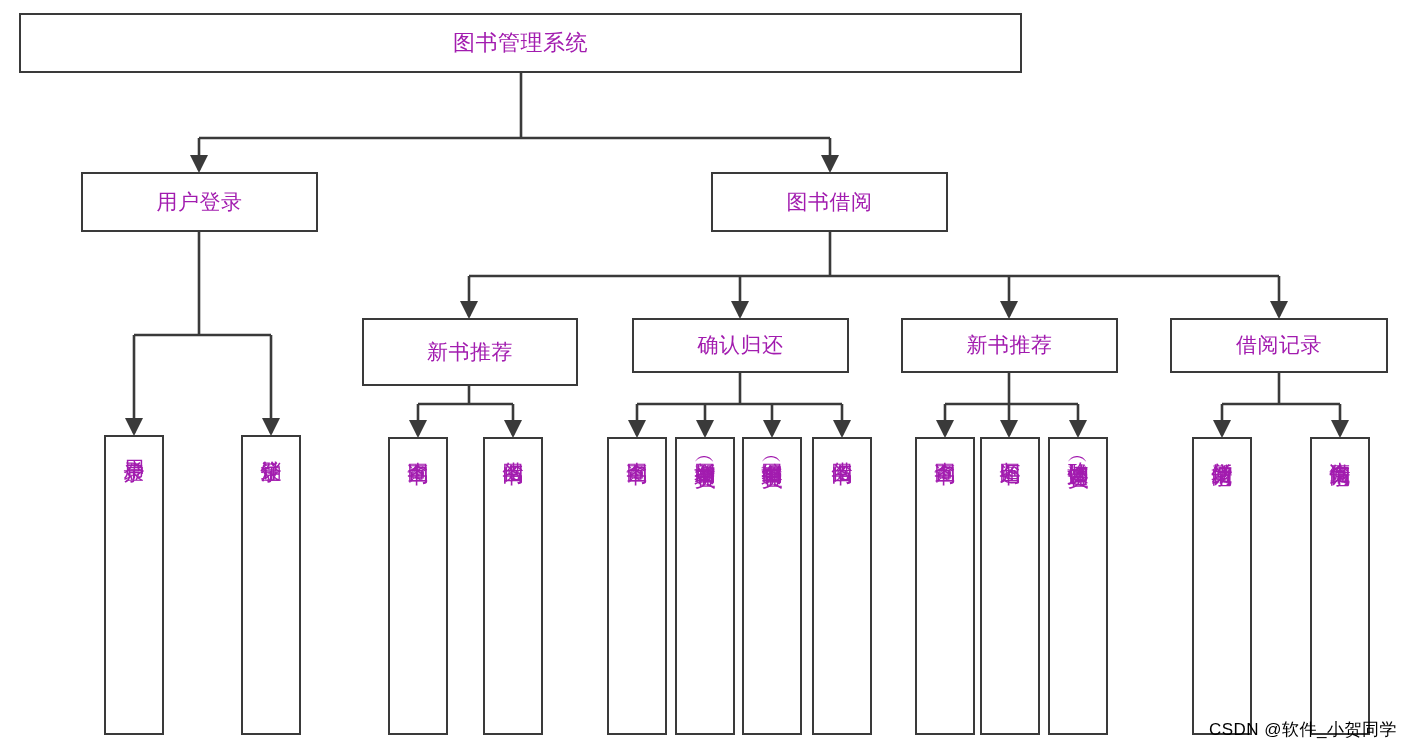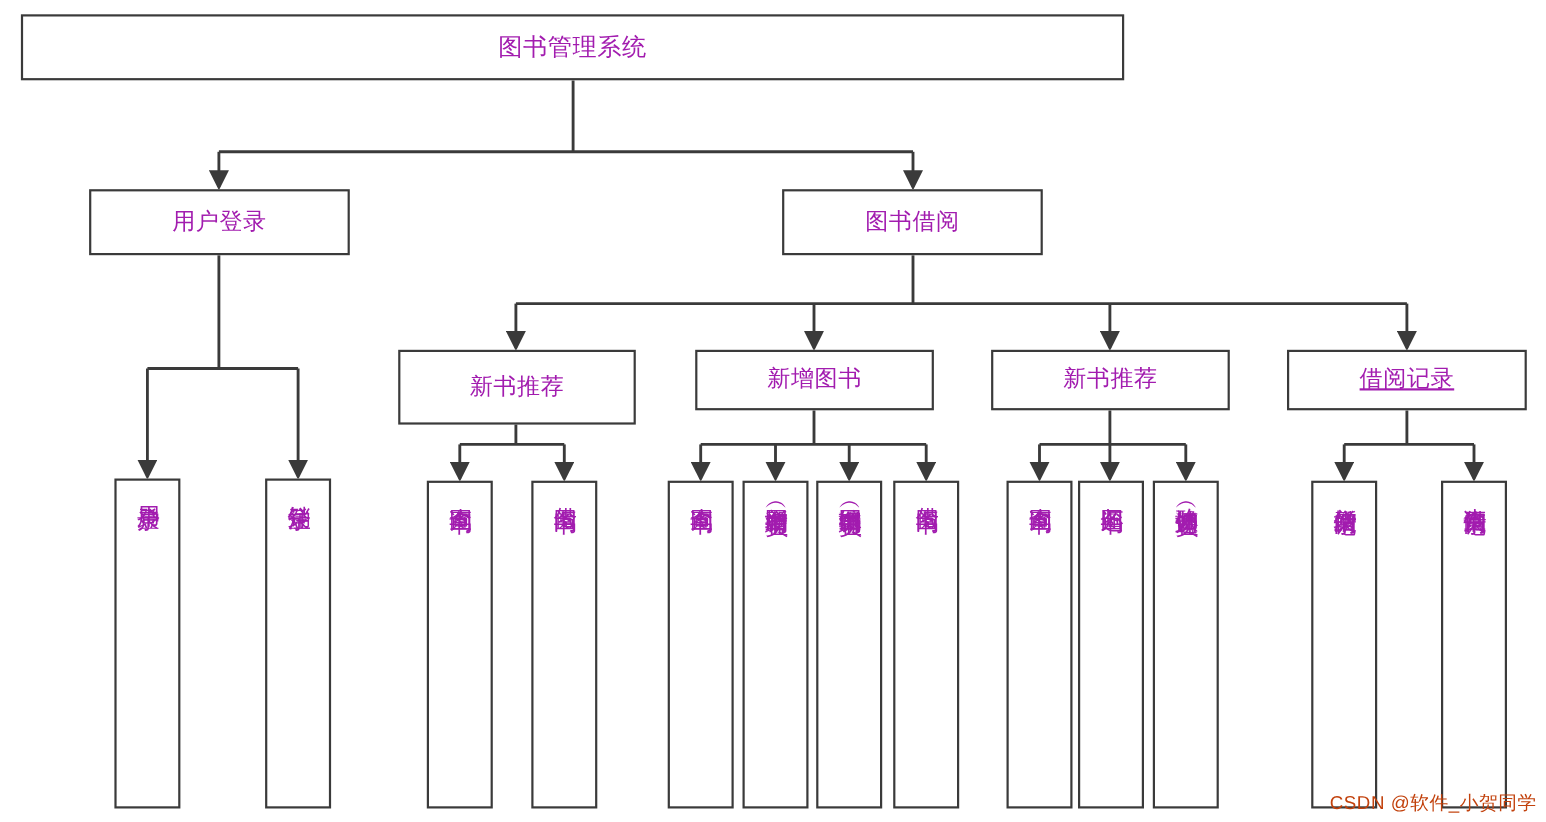--- a/index.html
+++ b/index.html
@@ -57,21 +57,21 @@
     white-space: nowrap;
   }
   .node.root .label {
     font-size: 22px;
   }
   #watermark {
     position: absolute;
     right: 8px;
     bottom: 6px;
     font-size: 17px;
-    color: #c2410c;
+    color: #000000;
     letter-spacing: 0.5px;
     white-space: nowrap;
   }
 </style>
 </head>
 <body>
 
 <div id="canvas">
 
   <svg id="edges" viewBox="0 0 1405 747" width="1405" height="747" xmlns="http://www.w3.org/2000/svg">
@@ -132,26 +132,26 @@
     <span class="label">用户登录</span>
   </div>
   <div class="node horiz" style="left:711px; top:172px; width:237px; height:60px;">
     <span class="label">图书借阅</span>
   </div>
 
   <div class="node horiz" style="left:362px; top:318px; width:216px; height:68px;">
     <span class="label">新书推荐</span>
   </div>
   <div class="node horiz" style="left:632px; top:318px; width:217px; height:55px;">
-    <span class="label">新增图书</span>
+    <span class="label">确认归还</span>
   </div>
   <div class="node horiz" style="left:901px; top:318px; width:217px; height:55px;">
     <span class="label">新书推荐</span>
   </div>
-  <div class="node horiz" style="left:1170px; top:318px; width:218px; height:55px;text-decoration:underline;">
+  <div class="node horiz" style="left:1170px; top:318px; width:218px; height:55px;">
     <span class="label">借阅记录</span>
   </div>
 
   <div class="node vert" style="left:104px; top:435px; width:60px; height:300px;">
     <span class="label">用户登录</span>
   </div>
   <div class="node vert" style="left:241px; top:435px; width:60px; height:300px;">
     <span class="label">注销登录</span>
   </div>
 

